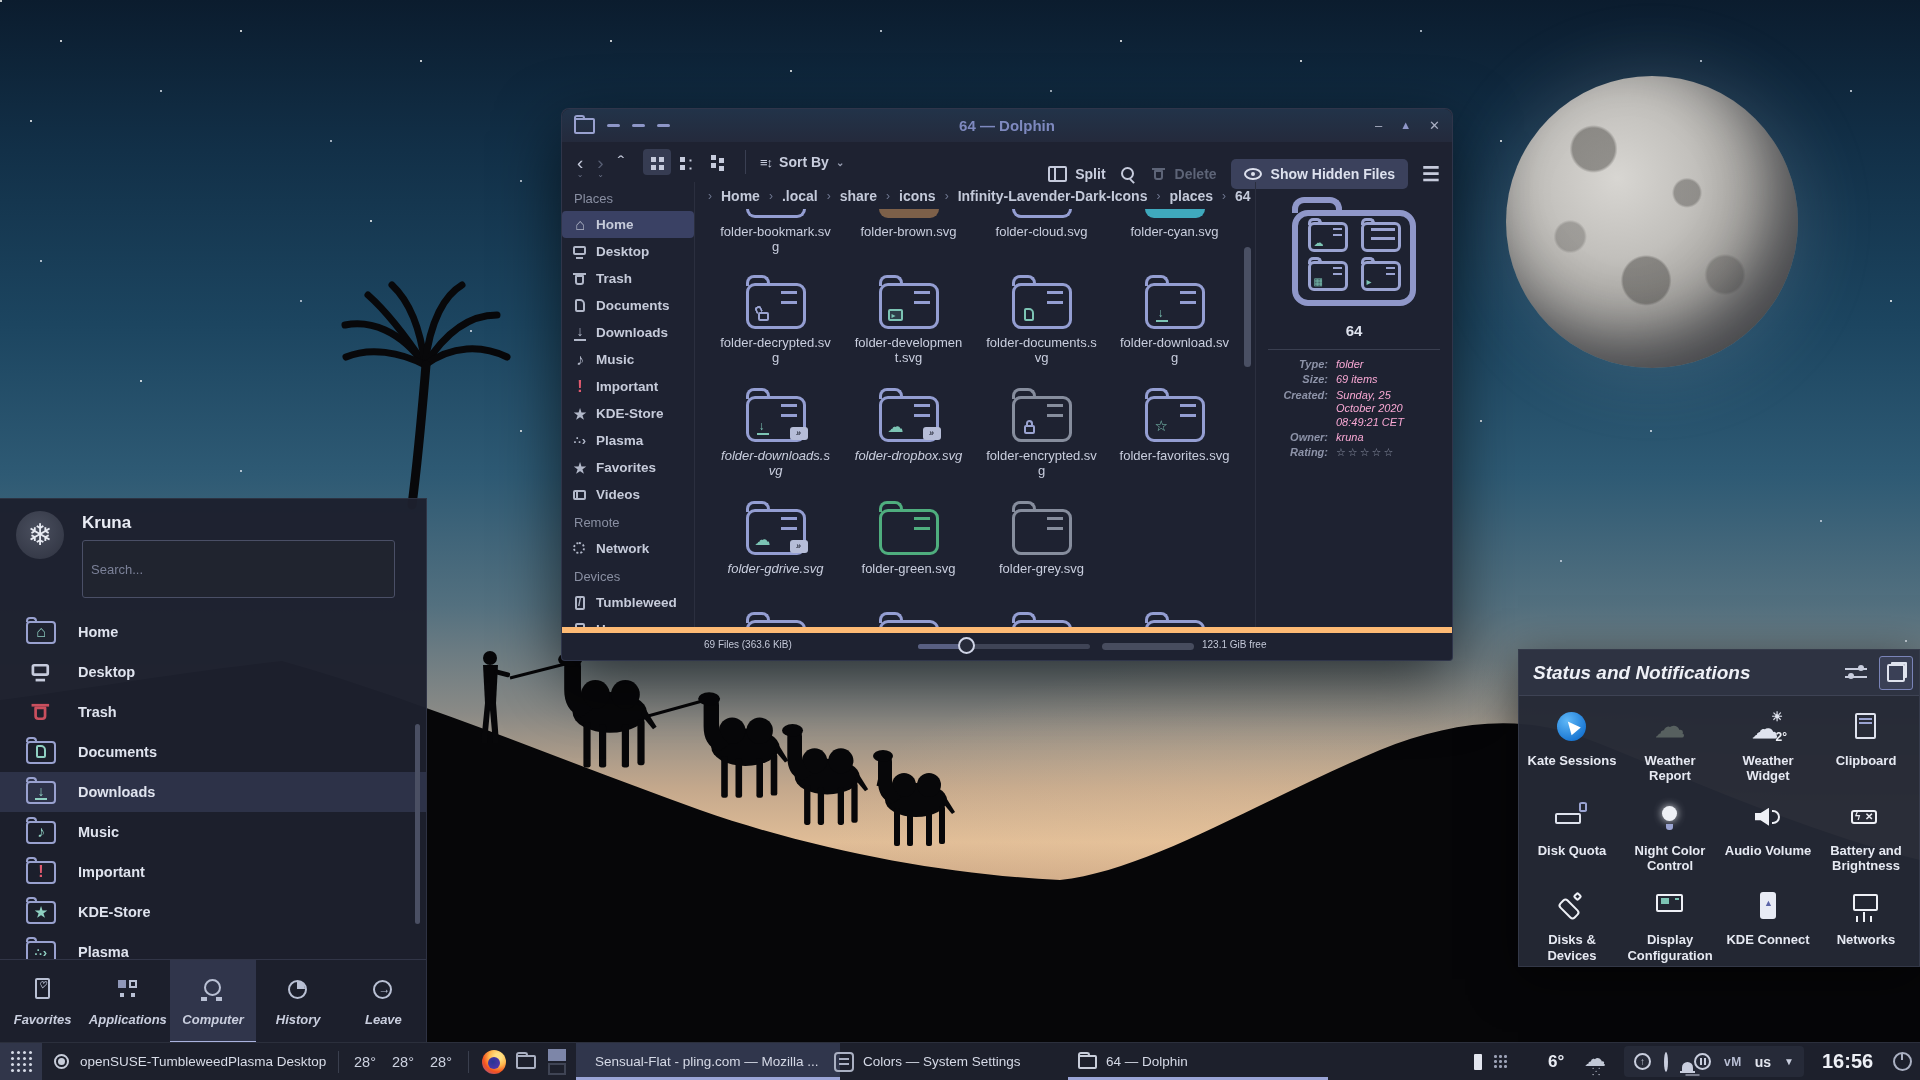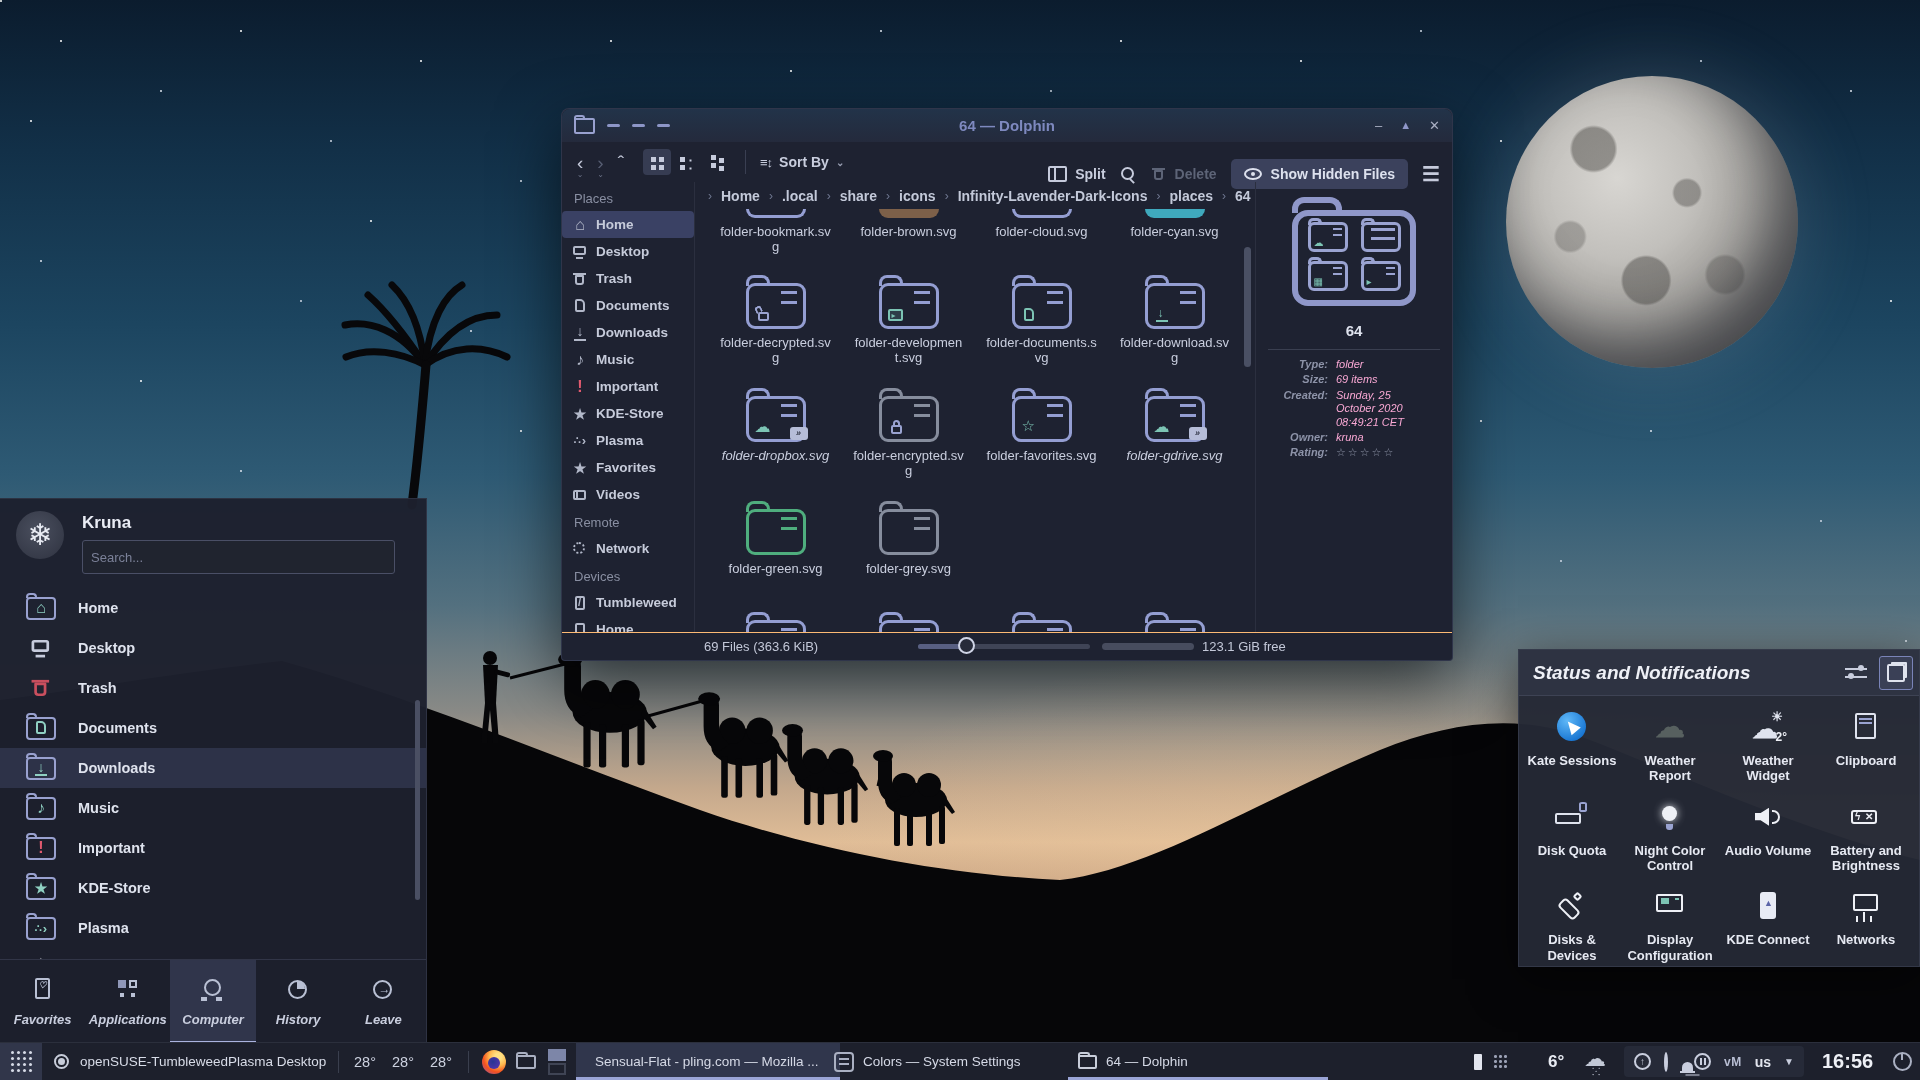--- a/index.html
+++ b/index.html
@@ -148,39 +148,39 @@
   .mini::before{content:"";position:absolute;top:-7px;left:-3px;width:14px;height:7px;border:3px solid #9aa3d1;border-bottom:none;border-radius:5px 5px 0 0;box-sizing:border-box;}
   .mini::after{content:"";position:absolute;top:3px;right:3px;width:9px;height:4px;border-top:2px solid #9aa3d1;border-bottom:2px solid #9aa3d1;}
   .mini .me{position:absolute;left:3px;bottom:1px;font-size:10px;color:#7cc4b4;font-style:normal;}
   .mini.wide::after{width:24px;height:6px;border-width:3px;}
   .info-name{text-align:center;font-weight:bold;color:#dfe3ee;font-size:15px;margin:16px 0 10px;}
   .info-div{height:1px;background:#3a3f50;margin-bottom:8px;}
   .info-row{display:flex;margin:2px 0;font-style:italic;font-size:11px;line-height:1.22;}
   .info-key{width:60px;text-align:right;color:#8d93a8;margin-right:8px;flex:none;font-weight:bold;}
   .info-val{color:#f9a8d4;}
   .info-stars{letter-spacing:2px;color:#878da0;font-style:normal;}
-  .d-status{height:27px;flex:none;position:relative;border-top:1px solid #fdba74;font-size:13px;color:#c3c8d8;}
+  .d-status{height:27px;flex:none;position:relative;border-top:6px solid #fdba74;font-size:10px;color:#c3c8d8;}
   .st-files{position:absolute;left:142px;top:6px;}
   .st-free{position:absolute;left:640px;top:6px;}
   .zoom-track{position:absolute;left:356px;top:11px;width:172px;height:5px;border-radius:3px;background:#3f4456;}
   .zoom-fill{position:absolute;left:356px;top:11px;width:48px;height:5px;border-radius:3px;background:#585f82;}
   .zoom-handle{position:absolute;left:396px;top:4px;width:17px;height:17px;border-radius:50%;background:#272b3a;border:2px solid #cfd4e6;box-sizing:border-box;}
   .cap-bar{position:absolute;left:540px;top:10px;width:92px;height:7px;border-radius:4px;background:#474c5e;overflow:hidden;}
   .cap-used{width:22%;height:100%;background:#5a6184;}
   
   #kickoff{position:absolute;left:0;top:498px;width:426px;height:545px;background:rgba(29,32,45,.97);
     border-right:1px solid rgba(80,86,110,.35);border-top:1px solid rgba(80,86,110,.3);
     display:flex;flex-direction:column;color:#dde1ee;}
   .k-head{padding:12px 16px 6px;display:flex;gap:18px;}
   .avatar{width:48px;height:48px;border-radius:50%;background:radial-gradient(circle at 45% 40%,#4a4f5e,#2e3240);display:flex;align-items:center;justify-content:center;flex:none;}
   .avatar span{color:#e8ebf3;font-size:30px;line-height:1;}
   .k-headcol{flex:1;display:flex;flex-direction:column;gap:7px;padding-top:2px;}
   .k-user{font-size:17px;font-weight:bold;color:#e9ecf4;}
   .k-search{height:24px;background:#20242f;border:1px solid #4a4f66;border-radius:3px;color:#14b8a6;
-    font-size:13px;padding:4px 8px;font-family:"Liberation Sans",sans-serif;width:295px;}
+    font-size:13px;padding:16px 8px;font-family:"Liberation Sans",sans-serif;width:295px;}
   .k-search::placeholder{color:#7b8198;}
   .k-list{flex:1;position:relative;padding-top:8px;overflow:hidden;}
   .k-item{display:flex;align-items:center;gap:22px;height:40px;padding:0 0 0 26px;font-size:14.5px;font-weight:bold;color:#dfe3ee;}
   .k-item.selected{background:#2d3248;}
   .kpic{width:30px;height:23px;border:2px solid #99a1cf;border-radius:4px;position:relative;flex:none;display:flex;align-items:center;justify-content:center;box-sizing:border-box;}
   .kpic::before{content:"";position:absolute;top:-6px;left:-2px;width:11px;height:5px;border:2px solid #99a1cf;border-bottom:none;border-radius:4px 4px 0 0;box-sizing:border-box;}
   .kpic .pic{color:#8fd0c2;}
   .kpic:has(.i-desktop-icon),.kpic:has(.i-trash-icon){border-color:transparent;}
   .kpic:has(.i-desktop-icon)::before,.kpic:has(.i-trash-icon)::before{display:none;}
   .kpic .i-desktop-icon{color:#c6cbdc;transform:scale(1.35);}
@@ -544,20 +544,29 @@
                   <span class="folder">
                     <i class="emb i-download-icon"></i>
 
                   </span>
                 </span>
                 <span class="fname">folder-download.svg</span>
               </div>
               <div class="fcell italic badge">
                 <span class="iconbox">
                   <span class="folder">
+                    <i class="emb i-download-icon"></i>
+                    <i class="bdg"></i>
+                  </span>
+                </span>
+                <span class="fname">folder-downloads.svg</span>
+              </div>
+              <div class="fcell italic badge">
+                <span class="iconbox">
+                  <span class="folder">
                     <i class="emb i-cloud-icon"></i>
                     <i class="bdg"></i>
                   </span>
                 </span>
                 <span class="fname">folder-dropbox.svg</span>
               </div>
               <div class="fcell grey">
                 <span class="iconbox">
                   <span class="folder">
                     <i class="emb i-lock-icon"></i>

